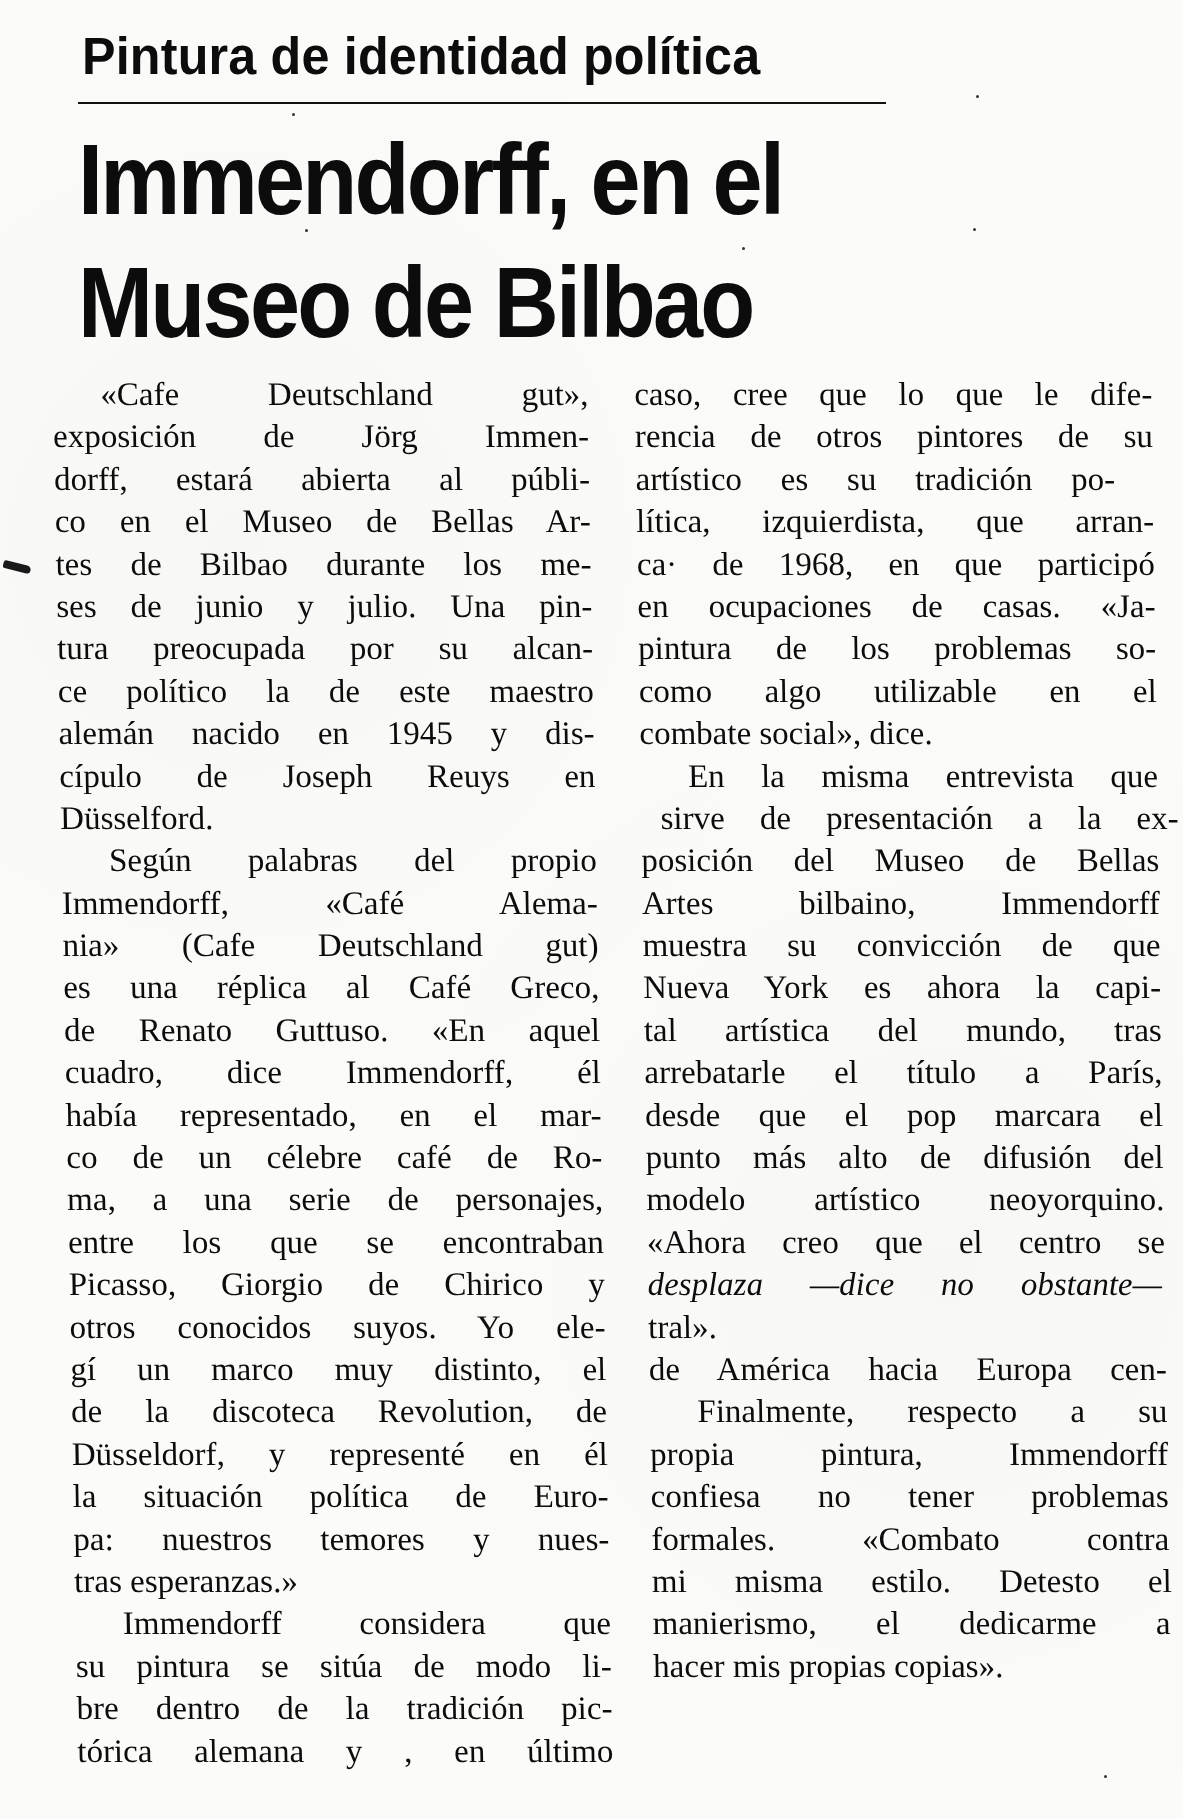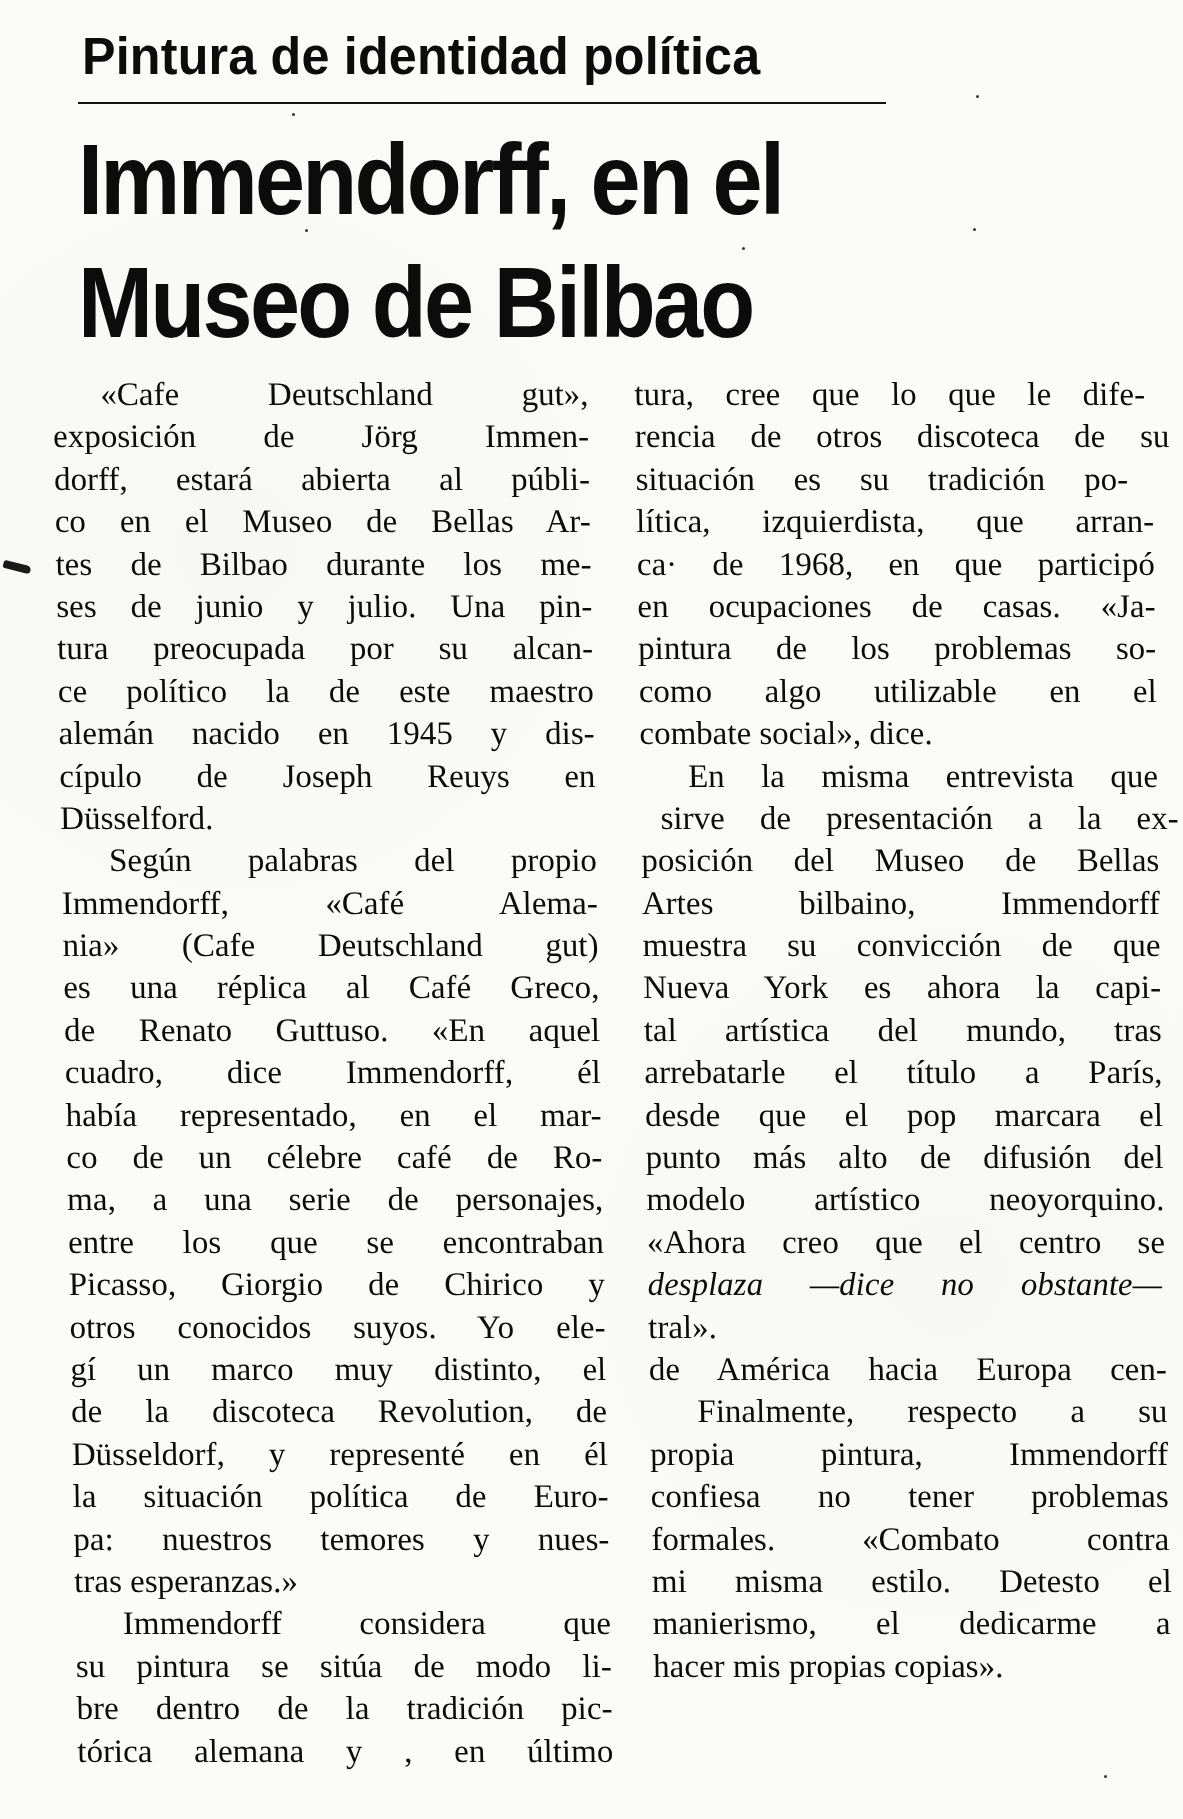--- a/index.html
+++ b/index.html
@@ -163,23 +163,23 @@
       <span class="line" style="word-spacing: 35.7227px; text-align-last: left;">Düsseldorf, y representé en él</span>
       <span class="line" style="word-spacing: 38.6953px; text-align-last: left;">la situación política de Euro-</span>
       <span class="line" style="word-spacing: 40.0625px; text-align-last: left;">pa: nuestros temores y nues-</span>
       <span class="line last">tras esperanzas.»</span>
       <span class="line indent" style="word-spacing: 69.2812px; text-align-last: left;">Immendorff considera que</span>
       <span class="line" style="word-spacing: 23.0365px; text-align-last: left;">su pintura se sitúa de modo li-</span>
       <span class="line" style="word-spacing: 28.95px; text-align-last: left;">bre dentro de la tradición pic-</span>
       <span class="line" style="word-spacing: 33.525px; text-align-last: left;">tórica alemana y , en último</span>
     </div>
   <div class="column col-right" id="col-1">
-      <span class="line" style="word-spacing: 23.2682px; text-align-last: left;">tura, cree que lo que le dife-</span>
-      <span class="line" style="word-spacing: 26.4375px; text-align-last: left;">rencia de otros discoteca de su</span>
-      <span class="line" style="word-spacing: 30.5352px; text-align-last: left;">situación es su tradición po-</span>
+      <span class="line" style="word-spacing: 23.2682px; text-align-last: left;">caso, cree que lo que le dife-</span>
+      <span class="line" style="word-spacing: 26.4375px; text-align-last: left;">rencia de otros pintores de su</span>
+      <span class="line" style="word-spacing: 30.5352px; text-align-last: left;">artístico es su tradición po-</span>
       <span class="line" style="word-spacing: 43.474px; text-align-last: left;">lítica, izquierdista, que arran-</span>
       <span class="line" style="word-spacing: 26.9969px; text-align-last: left;">ca· de 1968, en que participó</span>
       <span class="line" style="word-spacing: 31.6875px; text-align-last: left;">en ocupaciones de casas. «Ja-</span>
       <span class="line" style="word-spacing: 36.0156px; text-align-last: left;">pintura de los problemas so-</span>
       <span class="line" style="word-spacing: 44.2773px; text-align-last: left;">como algo utilizable en el</span>
       <span class="line last">combate social», dice.</span>
       <span class="line indent" style="word-spacing: 28.1484px; text-align-last: left;">En la misma entrevista que</span>
       <span class="line" style="word-spacing: 26.8188px; text-align-last: left; margin-left: 20px;">sirve de presentación a la ex-</span>
       <span class="line" style="word-spacing: 32.3477px; text-align-last: left;">posición del Museo de Bellas</span>
       <span class="line" style="word-spacing: 77.3828px; text-align-last: left;">Artes bilbaino, Immendorff</span>

